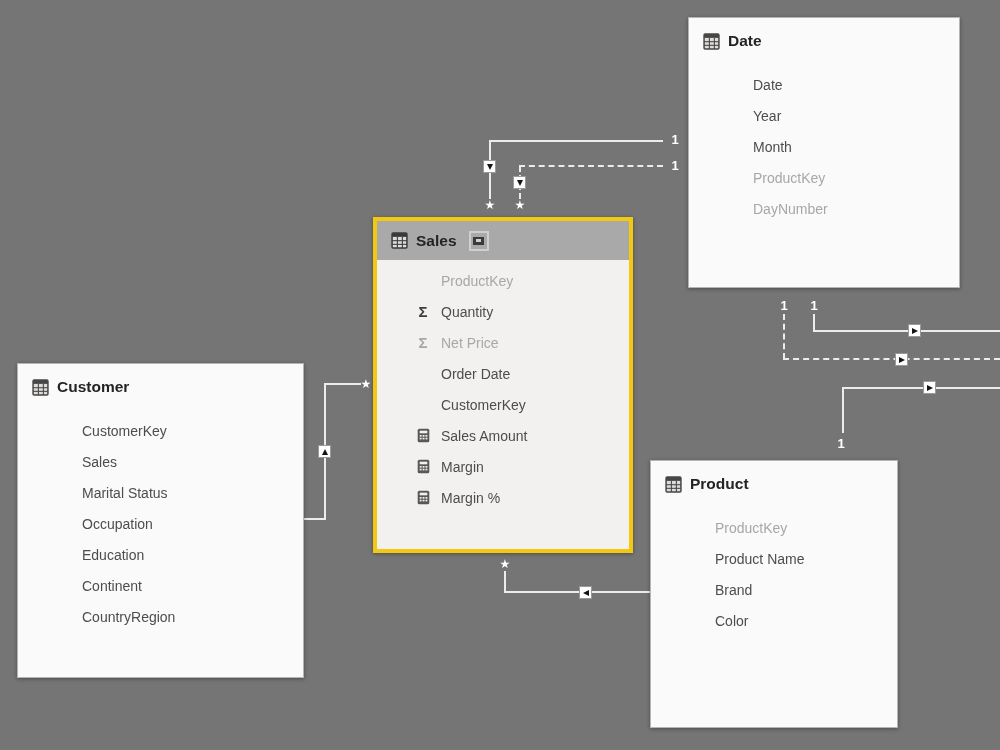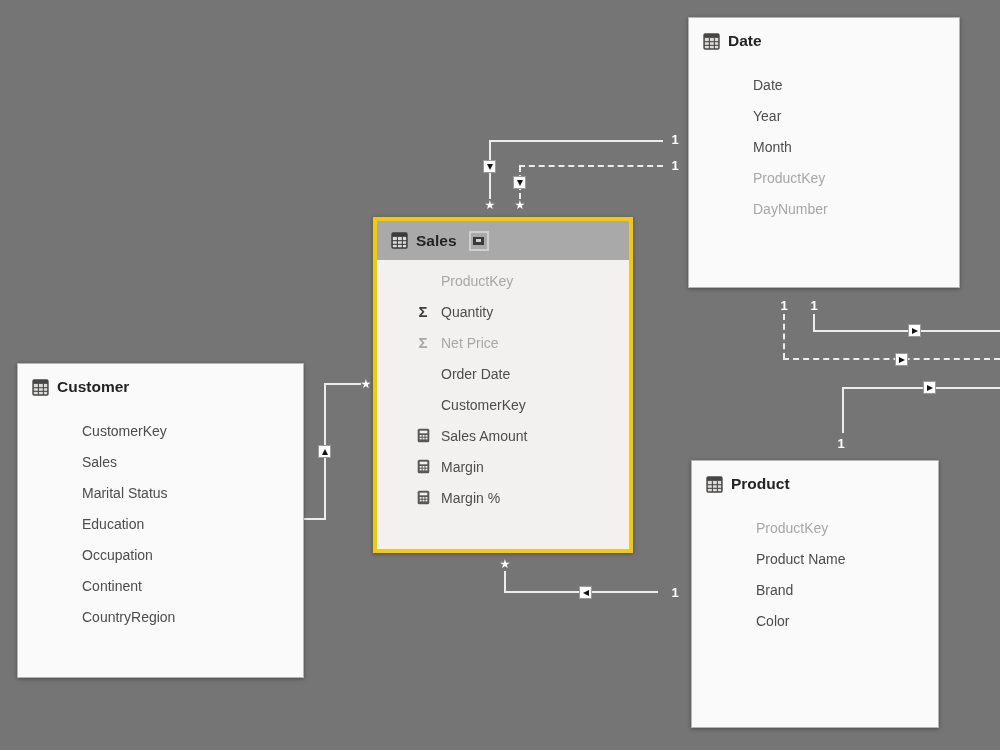--- a/index.html
+++ b/index.html
@@ -45,21 +45,21 @@
   .tri.left{border-top:3.5px solid transparent;border-bottom:3.5px solid transparent;border-right:6px solid #141414;}
   .tri.right{border-top:3.5px solid transparent;border-bottom:3.5px solid transparent;border-left:6px solid #141414;}
 
   .card-label{position:absolute;transform:translate(-50%,-50%);color:var(--cardinality-text);
               font-size:13px;font-weight:700;line-height:1;}
   .card-label.star{font-size:12px;font-weight:400;}
 
   
   #card-date{left:688px;top:17px;width:272px;height:271px;}
   #card-customer{left:17px;top:363px;width:287px;height:315px;}
-  #card-product{left:691px;top:460px;width:248px;height:268px;text-align:center;}
+  #card-product{left:650px;top:460px;width:248px;height:268px;text-align:center;}
   #card-sales{left:373px;top:217px;width:260px;height:336px;}
 </style>
 </head>
 <body>
 
 <div class="canvas">
 
   <div class="seg" style="left:489px;top:140px;width:174px;height:2px;"></div>
   <div class="seg" style="left:489px;top:140px;width:2px;height:59px;"></div>
   <div class="arrow" style="left:483px;top:160px;">
@@ -256,25 +256,25 @@
       <div class="row">
           <span class="ficon"></span>
           <span class="flabel">Sales</span>
         </div>
       <div class="row">
           <span class="ficon"></span>
           <span class="flabel">Marital Status</span>
         </div>
       <div class="row">
           <span class="ficon"></span>
+          <span class="flabel">Occupation</span>
+        </div>
+      <div class="row">
+          <span class="ficon"></span>
           <span class="flabel">Education</span>
-        </div>
-      <div class="row">
-          <span class="ficon"></span>
-          <span class="flabel">Occupation</span>
         </div>
       <div class="row">
           <span class="ficon"></span>
           <span class="flabel">Continent</span>
         </div>
       <div class="row">
           <span class="ficon"></span>
           <span class="flabel">CountryRegion</span>
         </div>
     </div>

